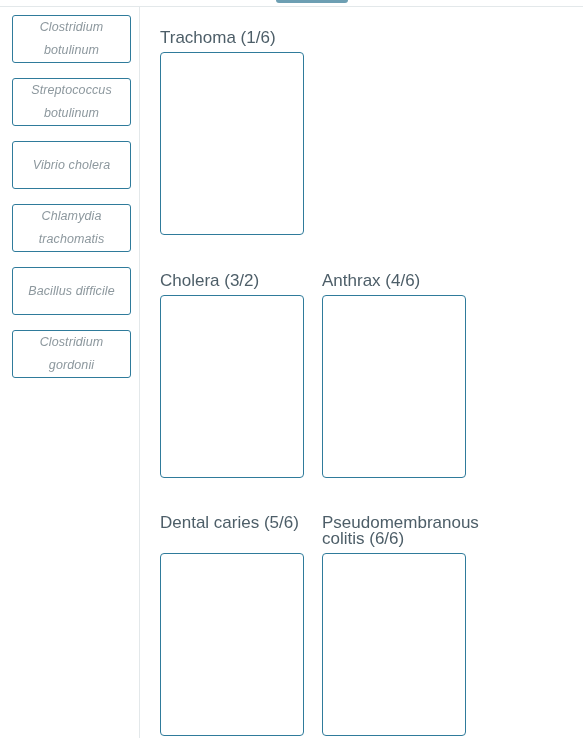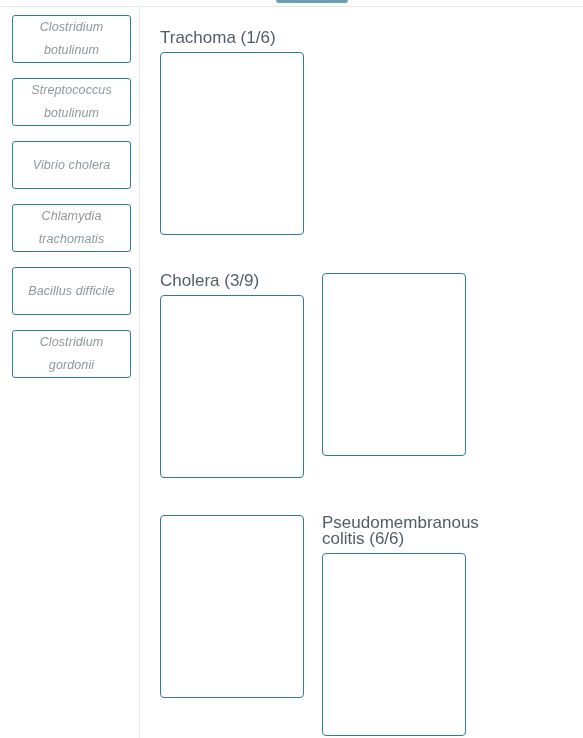--- a/index.html
+++ b/index.html
@@ -166,32 +166,34 @@
     <div class="board-cell">
       <div class="prompt-label">Trachoma (1/6)</div>
       <div class="drop-zone"></div>
     </div>
   </div>
 
   <div class="row-gap-1"></div>
 
   <div class="board-row">
     <div class="board-cell">
-      <div class="prompt-label">Cholera (3/9)</div>
-      <div class="drop-zone"></div>
-    </div>
-    <div class="board-cell">
+      <div class="prompt-label">Cholera (3/2)</div>
+      <div class="drop-zone"></div>
+    </div>
+    <div class="board-cell">
+      <div class="prompt-label">Anthrax (4/6)</div>
       <div class="drop-zone"></div>
     </div>
   </div>
 
   <div class="row-gap-2"></div>
 
   <div class="board-row">
     <div class="board-cell">
+      <div class="prompt-label two-line">Dental caries (5/6)</div>
       <div class="drop-zone"></div>
     </div>
     <div class="board-cell">
       <div class="prompt-label two-line">Pseudomembranous colitis (6/6)</div>
       <div class="drop-zone"></div>
     </div>
   </div>
 
 </div>
 

